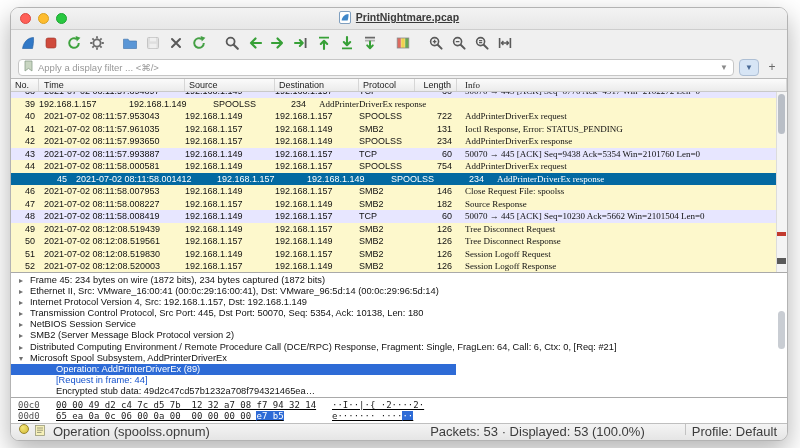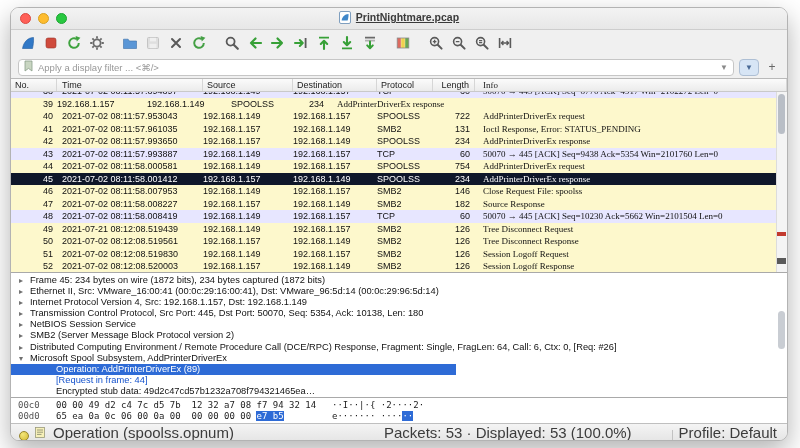--- a/index.html
+++ b/index.html
@@ -55,24 +55,24 @@
   
   .plheader {
     flex:none; height:13px; background:linear-gradient(#fbfbfb,#ebebeb);
     border-bottom:1px solid #c9c9c9; display:flex; font-size:9px; color:#222;
   }
   .hcell { border-right:1px solid #d6d6d6; padding:1px 0 0 4px; white-space:nowrap; overflow:hidden; }
   .plbody { flex:none; height:180px; overflow:hidden; position:relative; background:#fff; }
   .prow { display:flex; height:12.5px; line-height:12.5px; font-size:9px; color:#111; white-space:nowrap; }
   .prow.smb { background:#fdf8cc; }
   .prow.tcp { background:#e7e6ff; }
-  .prow.sel { background:#0f172a; color:#ffffff; }
+  .prow.sel { background:#0369a1; color:#ffffff;padding-left:32px; }
   .prow.clip-top { margin-top:-7px; }
   .pcell { overflow:hidden; white-space:nowrap; flex:none; }
-  .c0 { width:46px;  text-align:right; padding-right:4px; }
+  .c0 { width:28px;  text-align:right; padding-right:4px; }
   .c1 { width:146px; padding-left:5px; }
   .c2 { width:90px; }
   .c3 { width:84px; }
   .c4 { width:56px; }
   .c5 { width:42px; text-align:right; padding-right:5px; }
   .c6 { flex:1 1 auto; padding-left:8px; padding-right:16px;font-family:Liberation Serif, serif; }
   .plheader .c0 { text-align:left; padding-left:4px; }
   .plheader .c5 { text-align:right; padding-left:4px; }
   
   .plscroll { position:absolute; right:0; top:0; bottom:0; width:11px; background:#f4f4f4; border-left:1px solid #dcdcdc; }
@@ -83,29 +83,29 @@
   
   .details { flex:none; height:124px; background:#ffffff; padding-top:2px; position:relative; overflow:hidden; }
   .dline { height:11.1px; line-height:11.1px; font-size:9.3px; color:#111; white-space:nowrap; padding-left:8px; position:relative; }
   .dline .arrow { display:inline-block; width:11px; color:#6f6f6f; font-size:8px; }
   .dline.ind { padding-left:34px; }
   .dline.dsel { background:linear-gradient(90deg,#2e6bd6 0,#2e6bd6 445px,transparent 445px); color:#ffffff; }
   .dtext.dlink { color:#1452cc; }
   .dscroll { position:absolute; right:2px; top:38px; width:7px; height:38px; border-radius:4px; background:#c9cdd3; }
   
   .hexpane { flex:none; height:25px; background:#ffffff; padding:2px 0 0 7px; font-family:"DejaVu Sans Mono",monospace; font-size:9px; overflow:hidden; }
-  .hxrow { height:11px; line-height:11px; white-space:pre; display:flex; }
+  .hxrow { height:11px; line-height:11px; white-space:pre; display:flex;text-decoration:underline; }
   .hxoff { width:30px; color:#555; flex:none; }
   .hxhex { width:262px; color:#1c1c1c; flex:none; margin-left:8px; }
   .hxasc { color:#1c1c1c; margin-left:14px; }
   .hxsel { background:#2e6bd6; color:#ffffff; }
   
   .statusbar {
     flex:1; background:linear-gradient(#f4f4f4,#e5e5e5); border-top:1px solid #bfbfbf;
-    display:flex; align-items:flex-end; padding:0 8px; gap:6px; font-size:15px; color:#3c3c3c;
+    display:flex; align-items:flex-start; padding:0 8px; gap:6px; font-size:13px; color:#3c3c3c;
   }
   .led { width:10px; height:10px; border-radius:50%; background:radial-gradient(circle at 35% 30%,#f4e679,#d3ba35); border:1px solid #97852c; flex:none; }
   .sdiv { width:1px; height:11px; background:#c2c2c2; flex:none; }
   .sb-field { margin-left:2px; }
   .sb-pack { margin-left:auto; margin-right:34px; }
   .sb-prof { margin-right:2px; }
 </style>
 </head>
 <body>
 
@@ -382,21 +382,21 @@
           <div class="pcell c0">48</div>
           <div class="pcell c1">2021-07-02 08:11:58.008419</div>
           <div class="pcell c2">192.168.1.149</div>
           <div class="pcell c3">192.168.1.157</div>
           <div class="pcell c4">TCP</div>
           <div class="pcell c5">60</div>
           <div class="pcell c6">50070 → 445 [ACK] Seq=10230 Ack=5662 Win=2101504 Len=0</div>
         </div>
         <div class="prow smb">
           <div class="pcell c0">49</div>
-          <div class="pcell c1">2021-07-21 08:12:08.519439</div>
+          <div class="pcell c1">2021-07-02 08:12:08.519439</div>
           <div class="pcell c2">192.168.1.149</div>
           <div class="pcell c3">192.168.1.157</div>
           <div class="pcell c4">SMB2</div>
           <div class="pcell c5">126</div>
           <div class="pcell c6">Tree Disconnect Request</div>
         </div>
         <div class="prow smb">
           <div class="pcell c0">50</div>
           <div class="pcell c1">2021-07-02 08:12:08.519561</div>
           <div class="pcell c2">192.168.1.157</div>
@@ -434,21 +434,21 @@
   <div class="paneline"></div>
 
   <div class="details">
     <div>
         <div class="dline"><span class="arrow">▸</span><span class="dtext">Frame 45: 234 bytes on wire (1872 bits), 234 bytes captured (1872 bits)</span></div>
         <div class="dline"><span class="arrow">▸</span><span class="dtext">Ethernet II, Src: VMware_16:00:41 (00:0c:29:16:00:41), Dst: VMware_96:5d:14 (00:0c:29:96:5d:14)</span></div>
         <div class="dline"><span class="arrow">▸</span><span class="dtext">Internet Protocol Version 4, Src: 192.168.1.157, Dst: 192.168.1.149</span></div>
         <div class="dline"><span class="arrow">▸</span><span class="dtext">Transmission Control Protocol, Src Port: 445, Dst Port: 50070, Seq: 5354, Ack: 10138, Len: 180</span></div>
         <div class="dline"><span class="arrow">▸</span><span class="dtext">NetBIOS Session Service</span></div>
         <div class="dline"><span class="arrow">▸</span><span class="dtext">SMB2 (Server Message Block Protocol version 2)</span></div>
-        <div class="dline"><span class="arrow">▸</span><span class="dtext">Distributed Computing Environment / Remote Procedure Call (DCE/RPC) Response, Fragment: Single, FragLen: 64, Call: 6, Ctx: 0, [Req: #26]</span></div>
+        <div class="dline"><span class="arrow">▸</span><span class="dtext">Distributed Computing Environment / Remote Procedure Call (DCE/RPC) Response, Fragment: Single, FragLen: 64, Call: 6, Ctx: 0, [Req: #21]</span></div>
         <div class="dline"><span class="arrow">▾</span><span class="dtext">Microsoft Spool Subsystem, AddPrinterDriverEx</span></div>
         <div class="dline dsel ind"><span class="arrow"></span><span class="dtext">Operation: AddPrinterDriverEx (89)</span></div>
         <div class="dline ind"><span class="arrow"></span><span class="dtext dlink">[Request in frame: 44]</span></div>
         <div class="dline ind"><span class="arrow"></span><span class="dtext">Encrypted stub data: 49d2c47cd57b1232a708f794321465ea…</span></div>
       </div>
     <div class="dscroll"></div>
   </div>
 
   <div class="paneline"></div>
 

